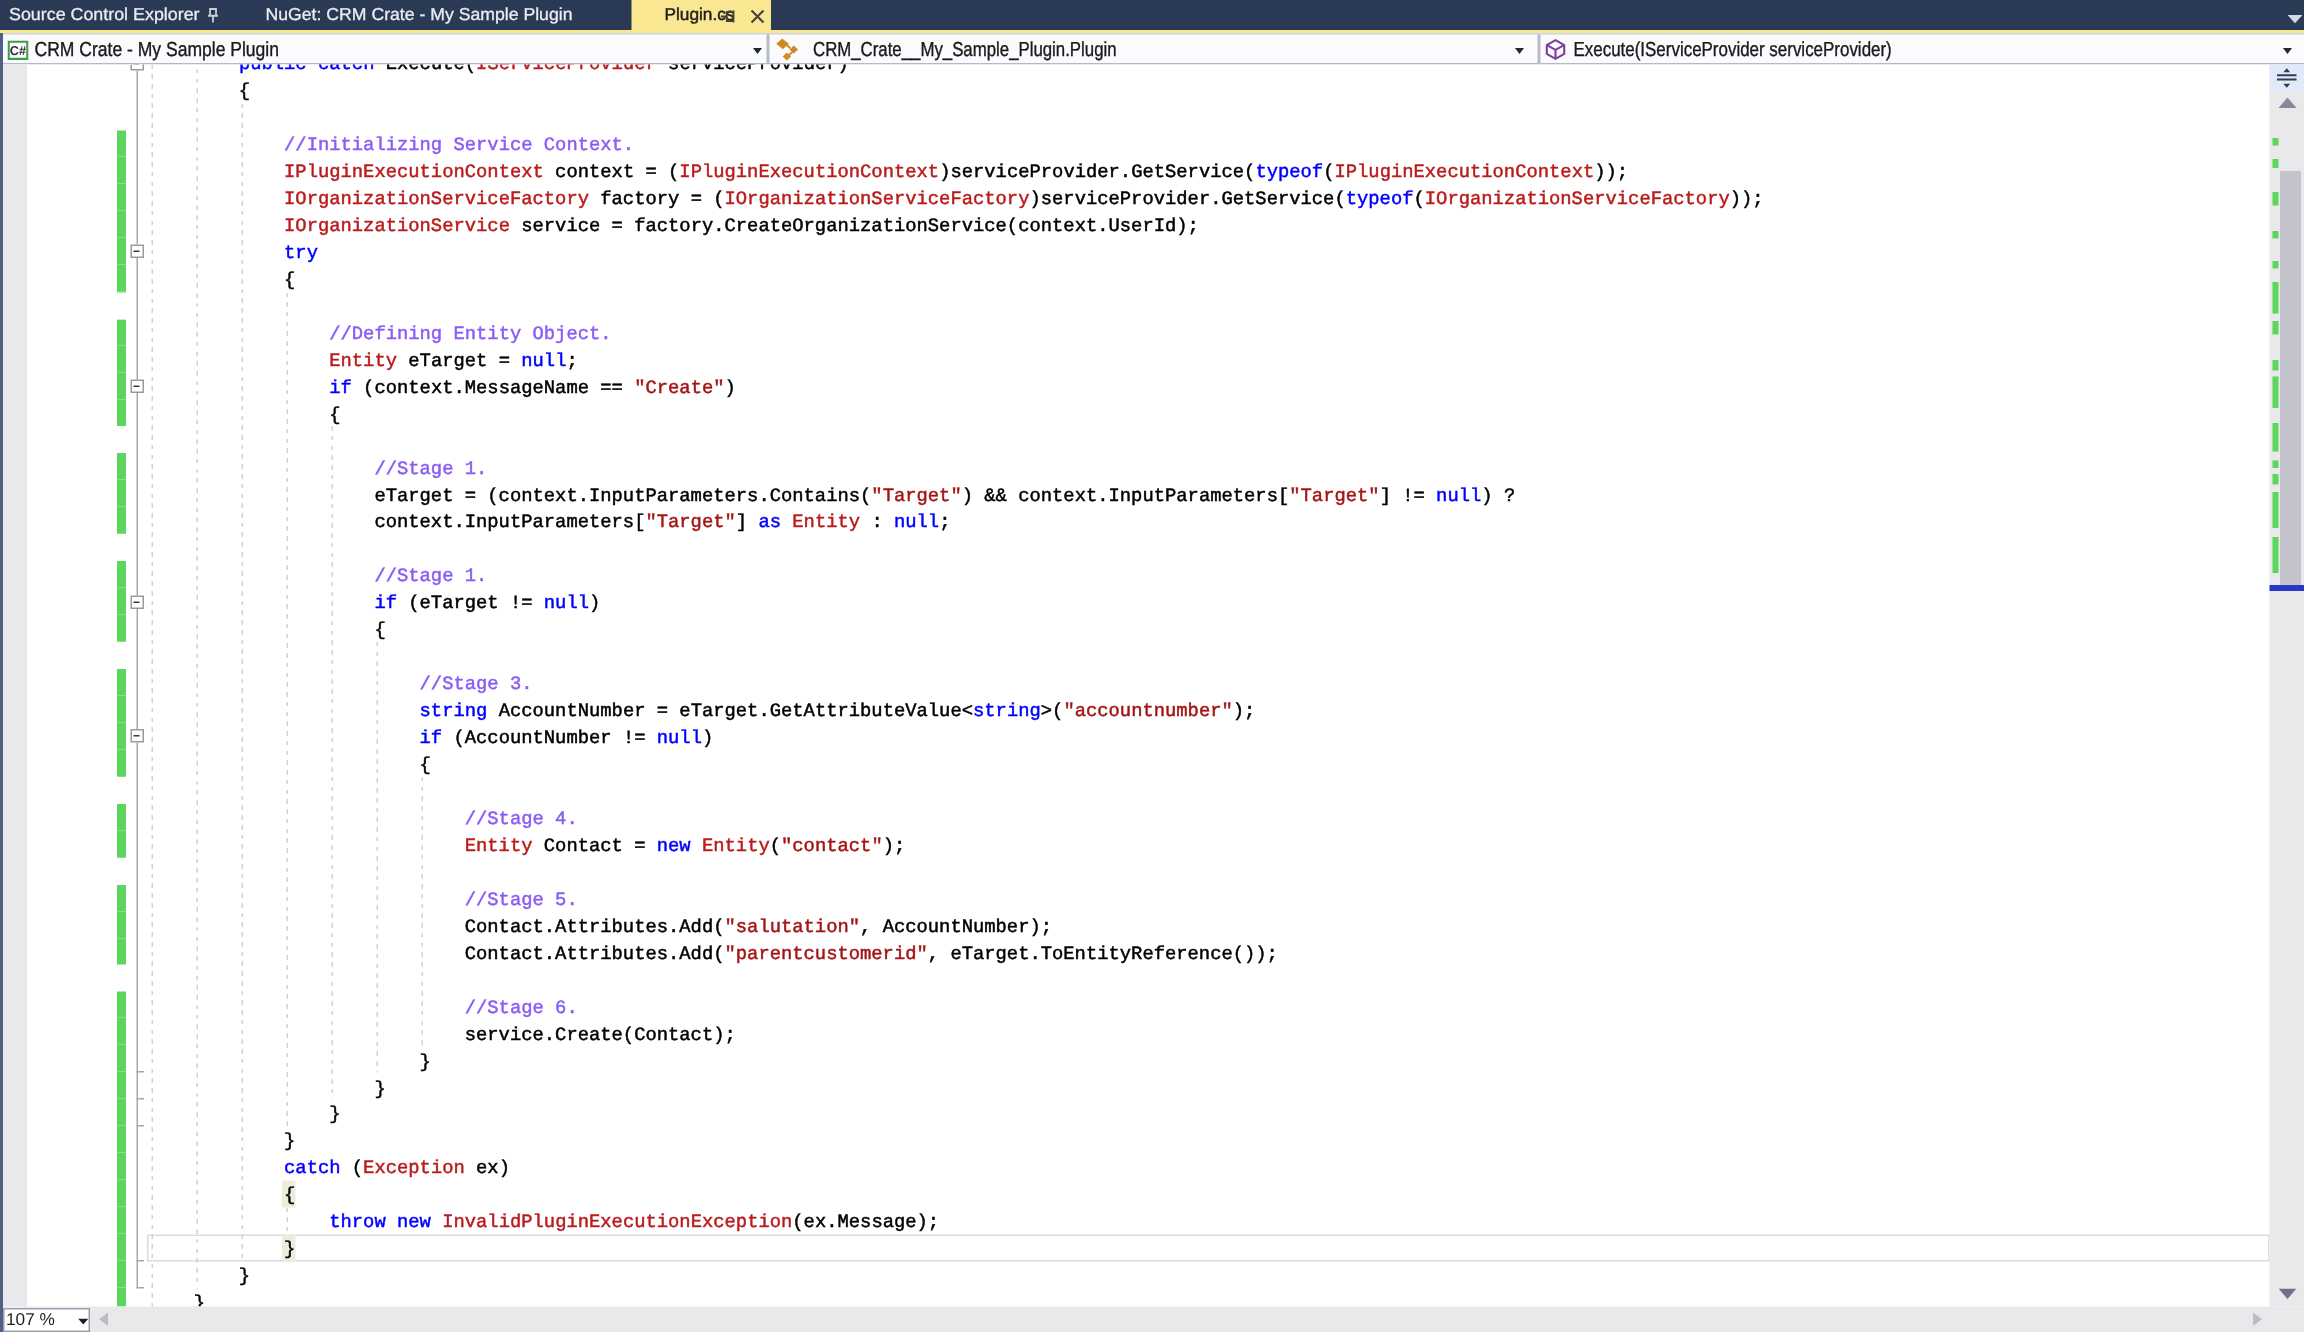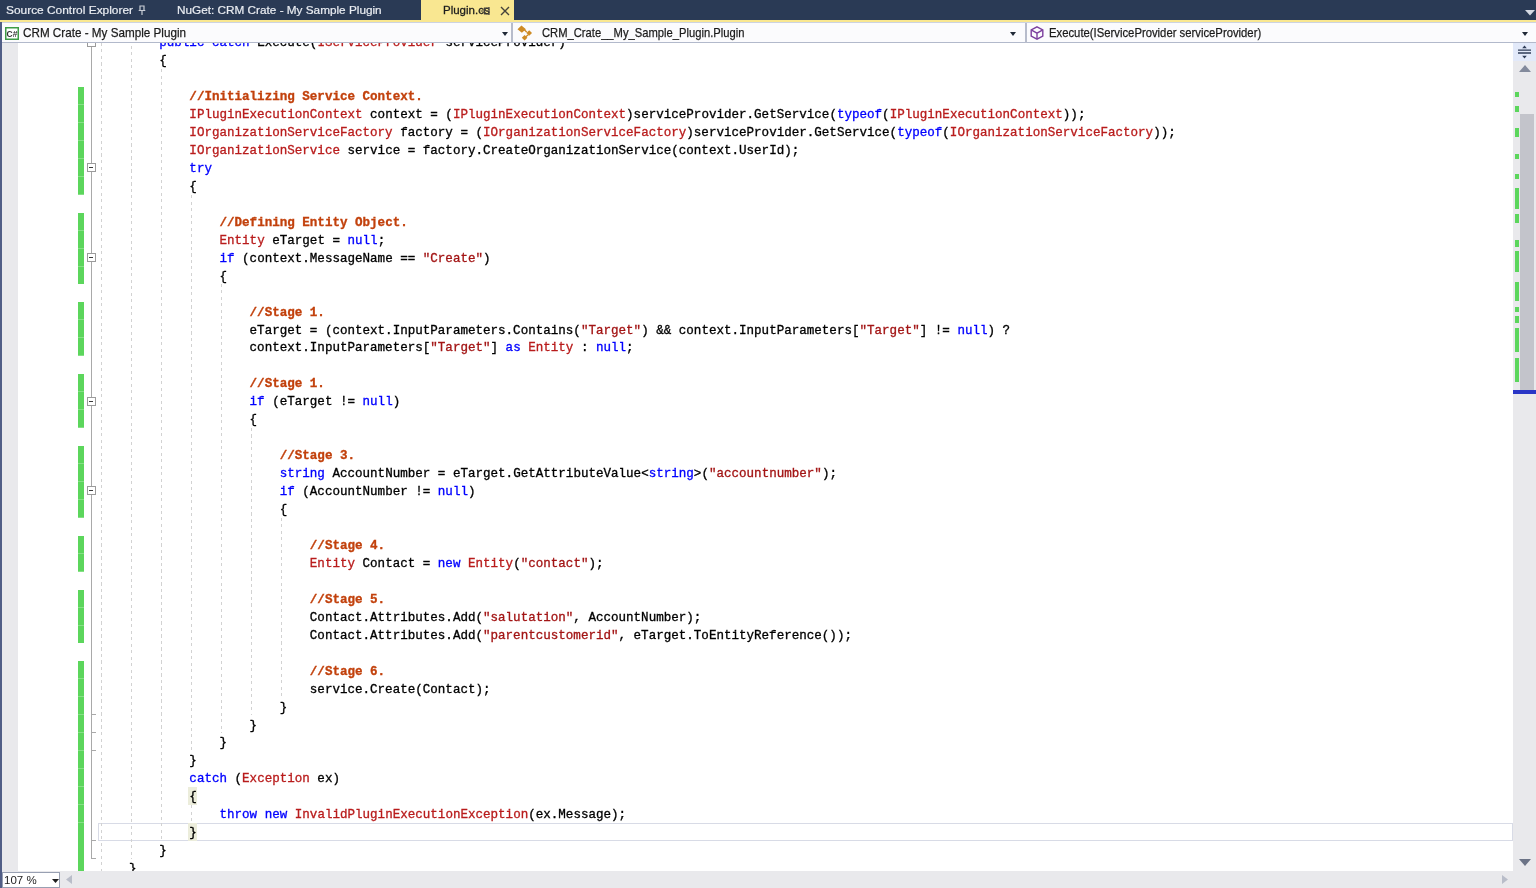--- a/index.html
+++ b/index.html
@@ -25,21 +25,21 @@
   background:#fff; overflow:hidden; }
 #glyphmargin { position:absolute; left:0; top:0; width:17.5px; height:828.5px; background:#e9e9ec; }
 #linenums { position:absolute; left:0; top:-7.22px; width:57px; text-align:right;
   font-family:"Liberation Mono",monospace; font-size:12.55px; line-height:17.95px;
   color:#2b91af; white-space:pre; -webkit-text-stroke:0.3px; }
 #code { position:absolute; left:99px; top:-7.22px;
   font-family:"Liberation Mono",monospace; font-size:12.55px; line-height:17.95px;
   color:#000; white-space:pre; -webkit-text-stroke:0.32px; }
 #code .k { color:#0000ff; }
 #code .t { color:#b91c1c; }
-#code .c { color:#c2410c;font-weight:bold; }
+#code .c { color:#8b5cf6; }
 #code .s { color:#a31515; }
 .gbar { position:absolute; left:78px; width:6px;
   background:repeating-linear-gradient(to bottom,#5cd65c 0 17.2px,#86e086 17.2px 17.95px); }
 #oline { position:absolute; left:90.5px; top:0; width:1px; height:816.28px; background:#a9a9a9; }
 .obox { position:absolute; left:86.5px; width:9px; height:9px; background:#fff;
   border:1px solid #9b9b9b; }
 .ominus { position:absolute; left:1.5px; top:3px; width:4px; height:1px; background:#3b3b3b; }
 .otick { position:absolute; left:91px; width:5px; height:1px; background:#a9a9a9; }
 .iguide { position:absolute; width:1px;
   background:repeating-linear-gradient(to bottom,#d2d2d2 0 3px,transparent 3px 6.5px); }

